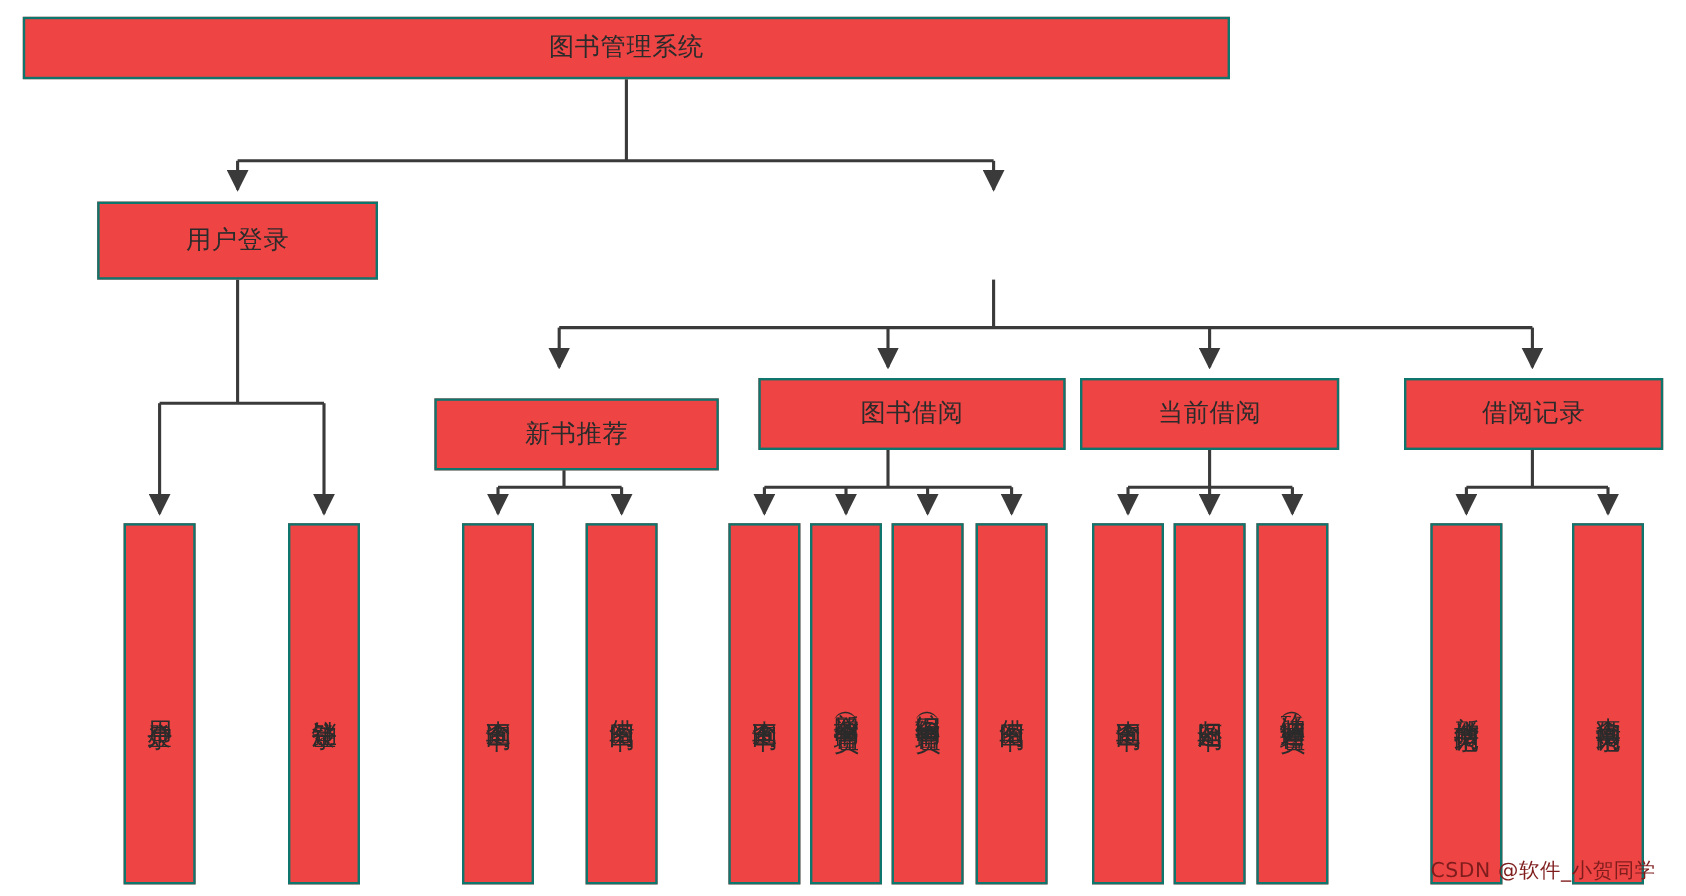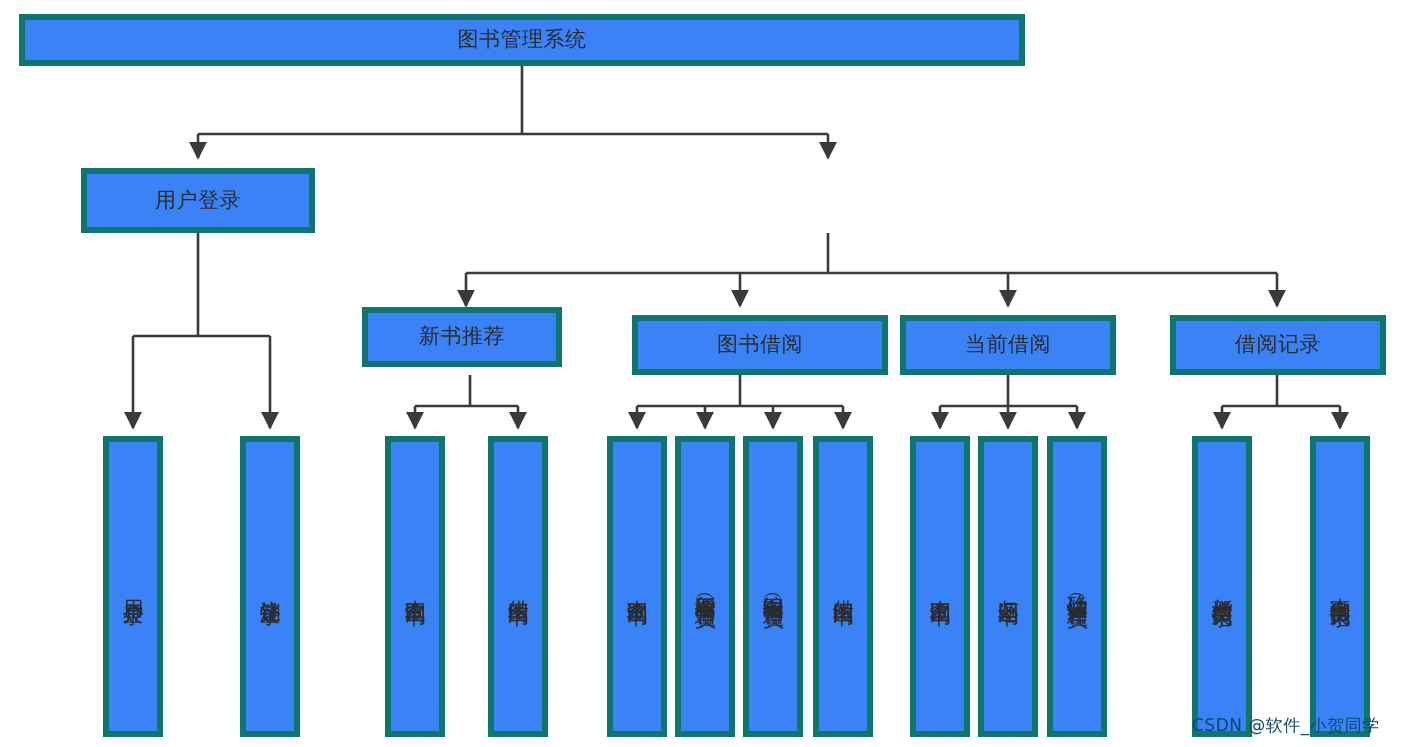--- a/index.html
+++ b/index.html
@@ -22,22 +22,22 @@
     position: absolute;
     left: 0;
     top: 0;
     width: 1405px;
     height: 747px;
     pointer-events: none;
   }
   .node {
     position: absolute;
     box-sizing: border-box;
-    background: #3b82f6;
-    border: 6px solid #0f766e;
+    background: #ef4444;
+    border: 2px solid #0f766e;
     display: flex;
     align-items: center;
     justify-content: center;
     color: #2b2b2b;
     z-index: 2;
   }
   .node-h {
     font-size: 21px;
     line-height: 1.1;
     letter-spacing: 0.5px;
@@ -52,21 +52,21 @@
     padding: 6px 0;
     text-align: center;
   }
   .node-v .vtext {
     writing-mode: vertical-rl;
     text-orientation: upright;
     display: block;
   }
   .watermark {
     position: absolute;
-    color: #0c4a6e;
+    color: #7f1d1d;
     font-size: 17px;
     white-space: nowrap;
     z-index: 3;
     letter-spacing: 0.5px;
   }
 </style>
 </head>
 <body>
 
 <div id="canvas">
@@ -122,21 +122,21 @@
   </svg>
 
   <div class="node node-h" style="left:19px; top:14px; width:1006px; height:52px;">
     <span>图书管理系统</span>
   </div>
 
   <div class="node node-h" style="left:81px; top:168px; width:234px; height:65px;">
     <span>用户登录</span>
   </div>
 
-  <div class="node node-h" style="left:362px; top:307px; width:200px; height:60px;">
+  <div class="node node-h" style="left:362px; top:332px; width:237px; height:60px;">
     <span>新书推荐</span>
   </div>
   <div class="node node-h" style="left:632px; top:315px; width:256px; height:60px;">
     <span>图书借阅</span>
   </div>
   <div class="node node-h" style="left:900px; top:315px; width:216px; height:60px;">
     <span>当前借阅</span>
   </div>
   <div class="node node-h" style="left:1170px; top:315px; width:216px; height:60px;">
     <span>借阅记录</span>

